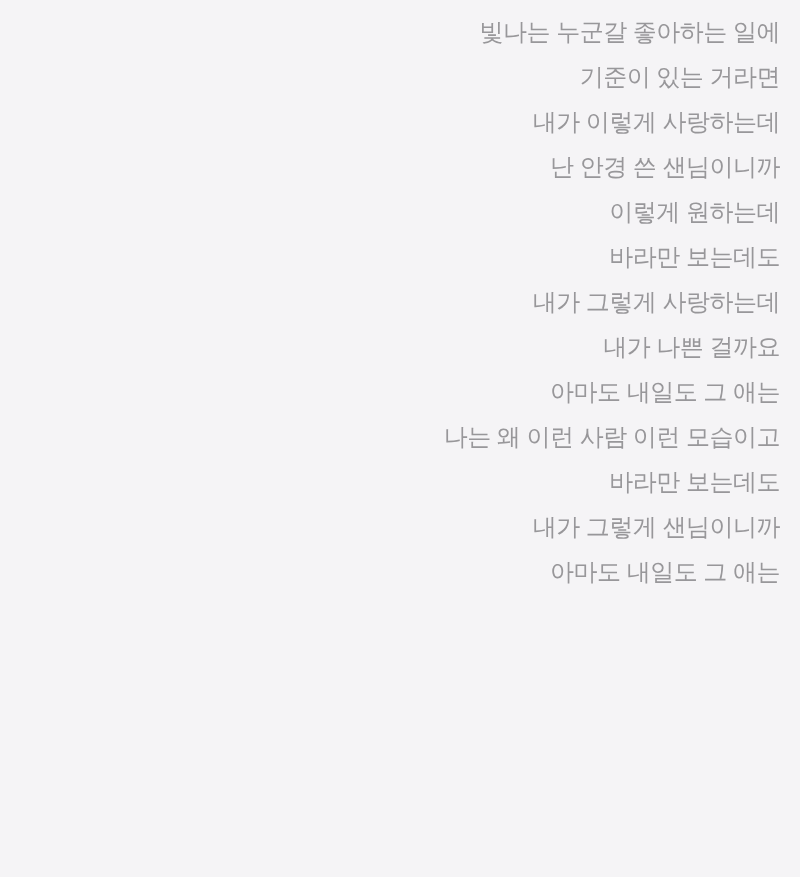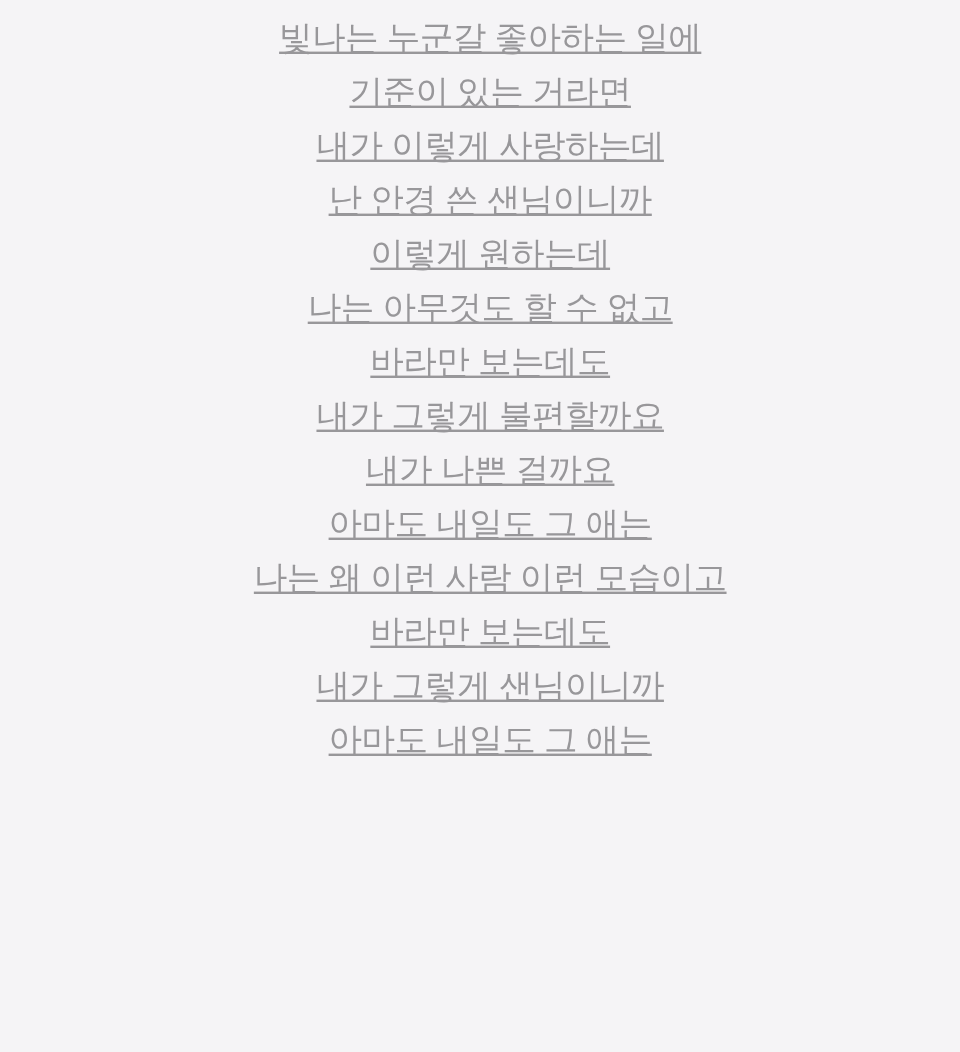--- a/index.html
+++ b/index.html
@@ -9,41 +9,39 @@
     overflow: hidden;
   }
   body {
     background: var(--bg-color, #f5f4f6);
     font-family: "Liberation Sans", sans-serif;
   }
   .lyrics-block {
     padding: 9px 20px 0 37px;
   }
   .lyric-line {
-    font-size: 28px;
+    font-size: 24px;
     line-height: 45px;
     font-weight: 400;
     letter-spacing: -0.5px;
     color: var(--text-color, #98979a);
     white-space: nowrap;
-    text-align: center;
-    text-decoration: underline;
+    text-align: right;
   }
 </style>
 </head>
 <body>
 
 <main class="lyrics-block">
   <div class="lyric-line">빛나는 누군갈 좋아하는 일에</div>
   <div class="lyric-line">기준이 있는 거라면</div>
   <div class="lyric-line">내가 이렇게 사랑하는데</div>
   <div class="lyric-line">난 안경 쓴 샌님이니까</div>
   <div class="lyric-line">이렇게 원하는데</div>
-  <div class="lyric-line">나는 아무것도 할 수 없고</div>
   <div class="lyric-line">바라만 보는데도</div>
-  <div class="lyric-line">내가 그렇게 불편할까요</div>
+  <div class="lyric-line">내가 그렇게 사랑하는데</div>
   <div class="lyric-line">내가 나쁜 걸까요</div>
   <div class="lyric-line">아마도 내일도 그 애는</div>
   <div class="lyric-line">나는 왜 이런 사람 이런 모습이고</div>
   <div class="lyric-line">바라만 보는데도</div>
   <div class="lyric-line">내가 그렇게 샌님이니까</div>
   <div class="lyric-line">아마도 내일도 그 애는</div>
 </main>
 
 </body></html>

